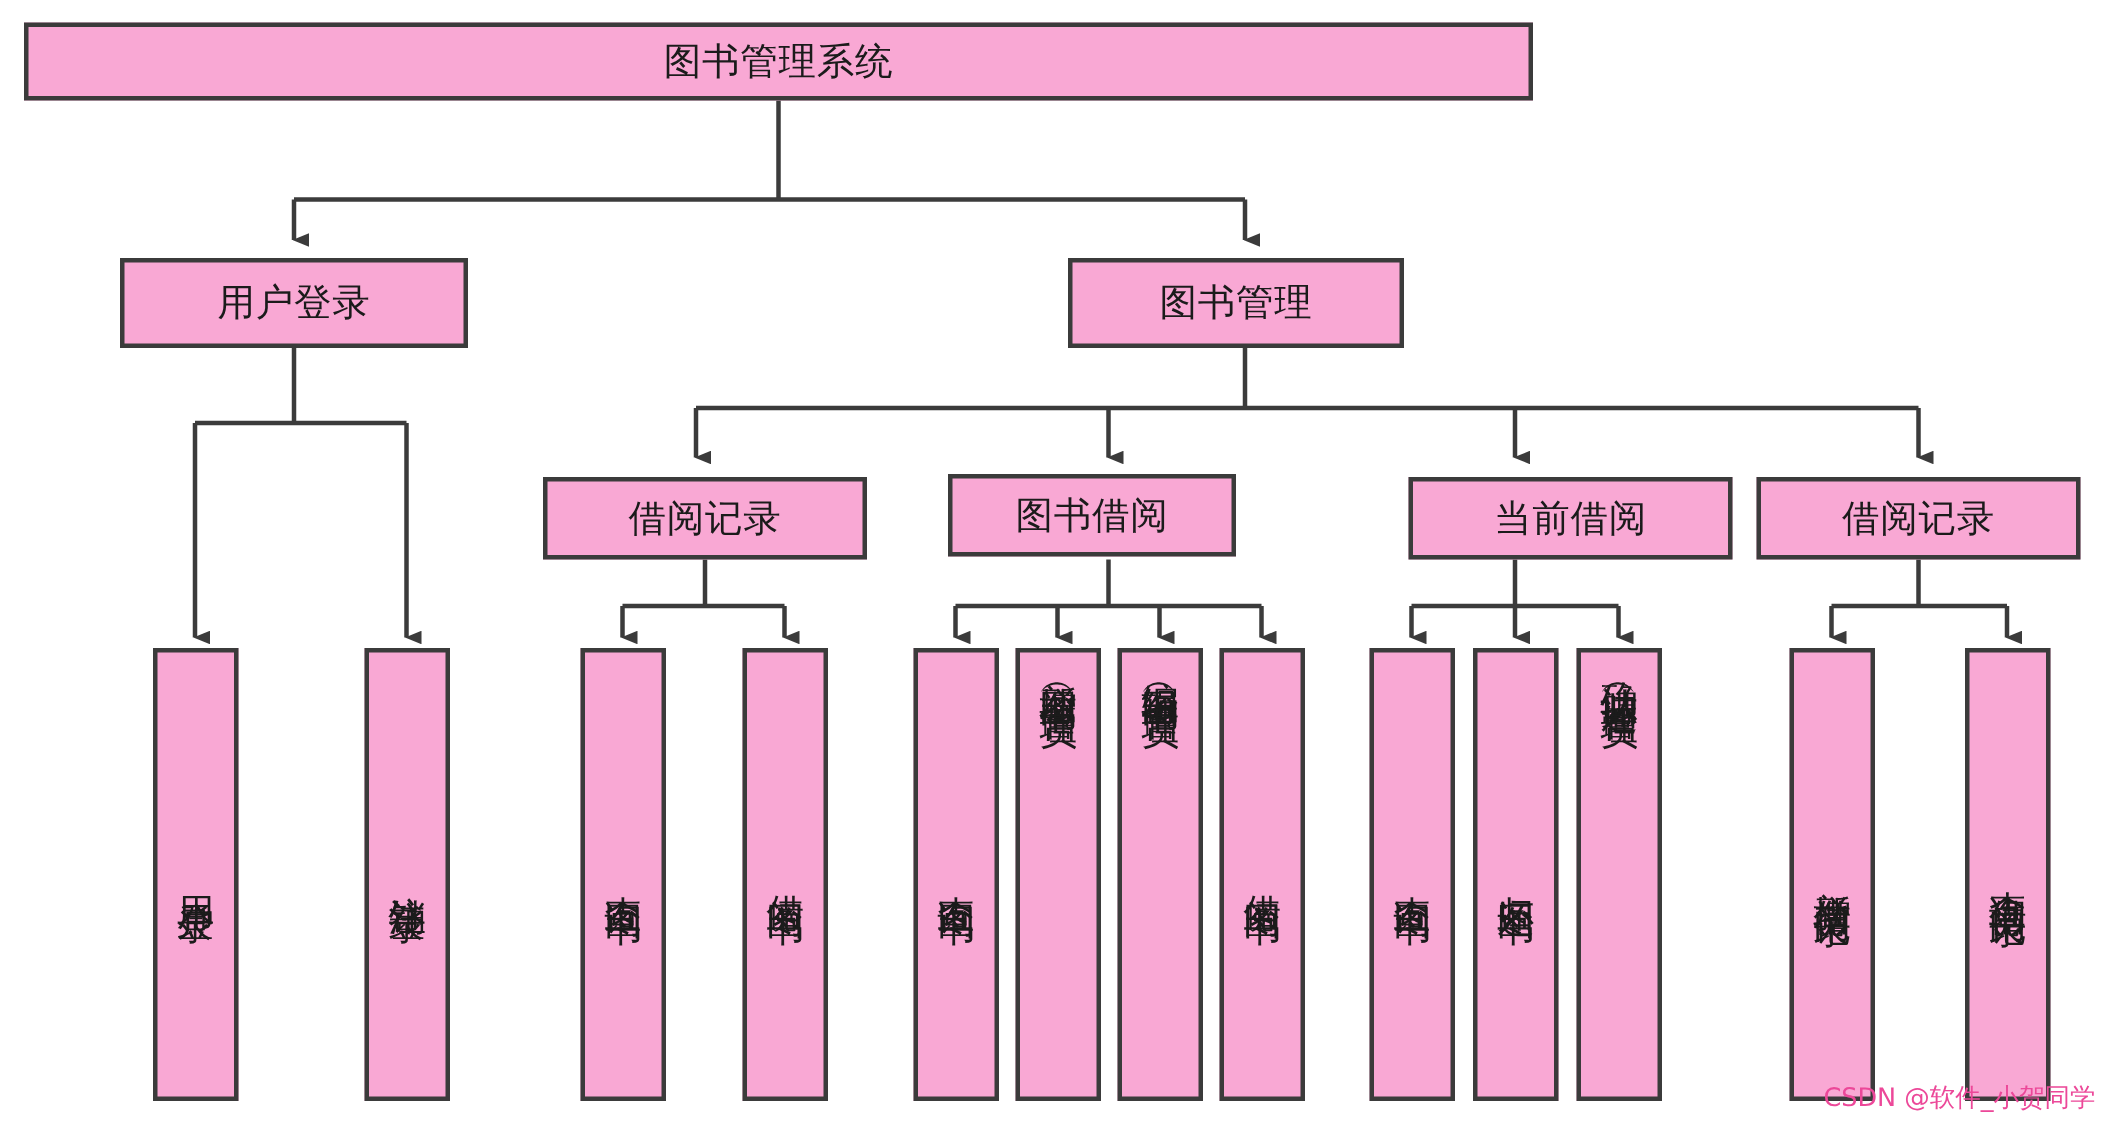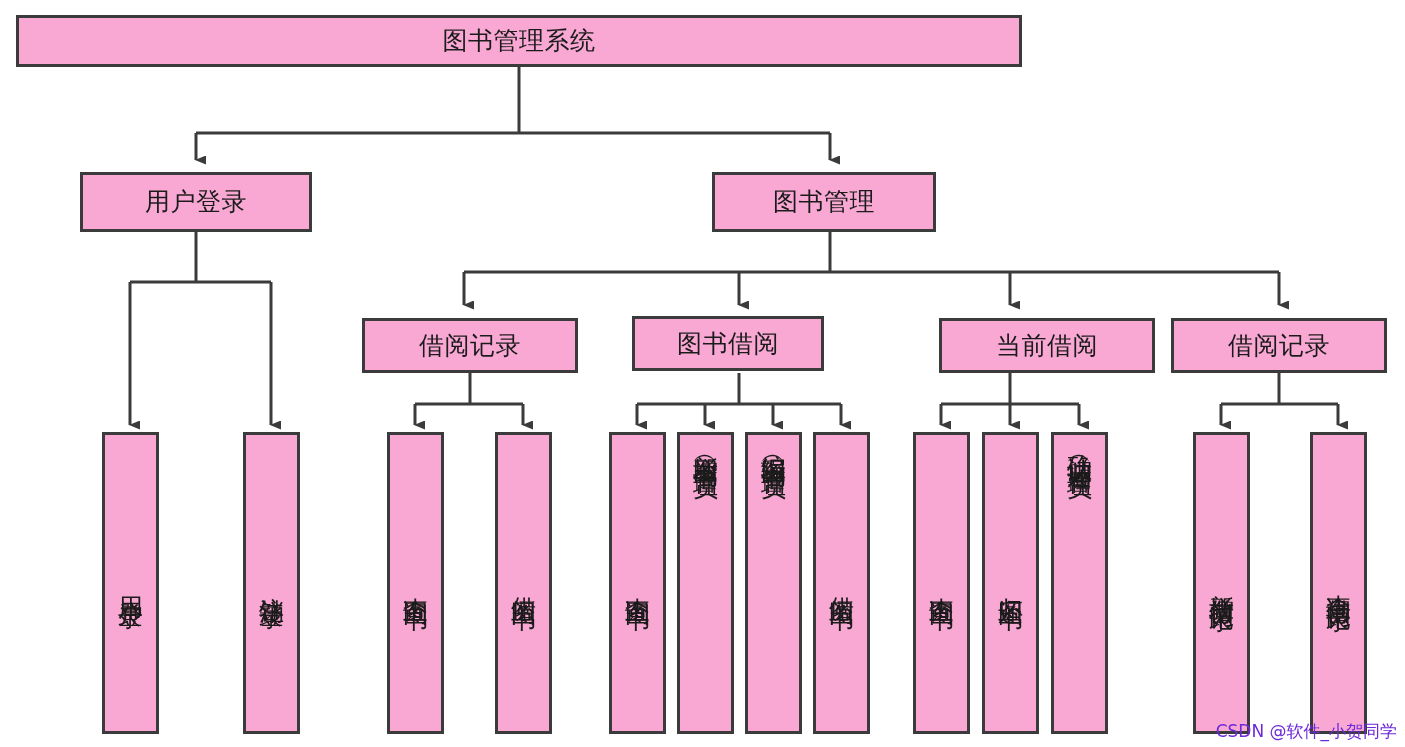--- a/index.html
+++ b/index.html
@@ -64,21 +64,21 @@
     white-space: nowrap;
   }
   .node.vert.centered {
     align-items: center;
   }
   #watermark {
     position: absolute;
     right: 8px;
     bottom: 4px;
     font-size: 17px;
-    color: #6d28d9;
+    color: #ec4899;
     font-family: "DejaVu Sans", "Liberation Sans", sans-serif;
     white-space: nowrap;
     user-select: none;
   }
 </style>
 </head>
 <body>
 
 <div id="diagram-root">
 

